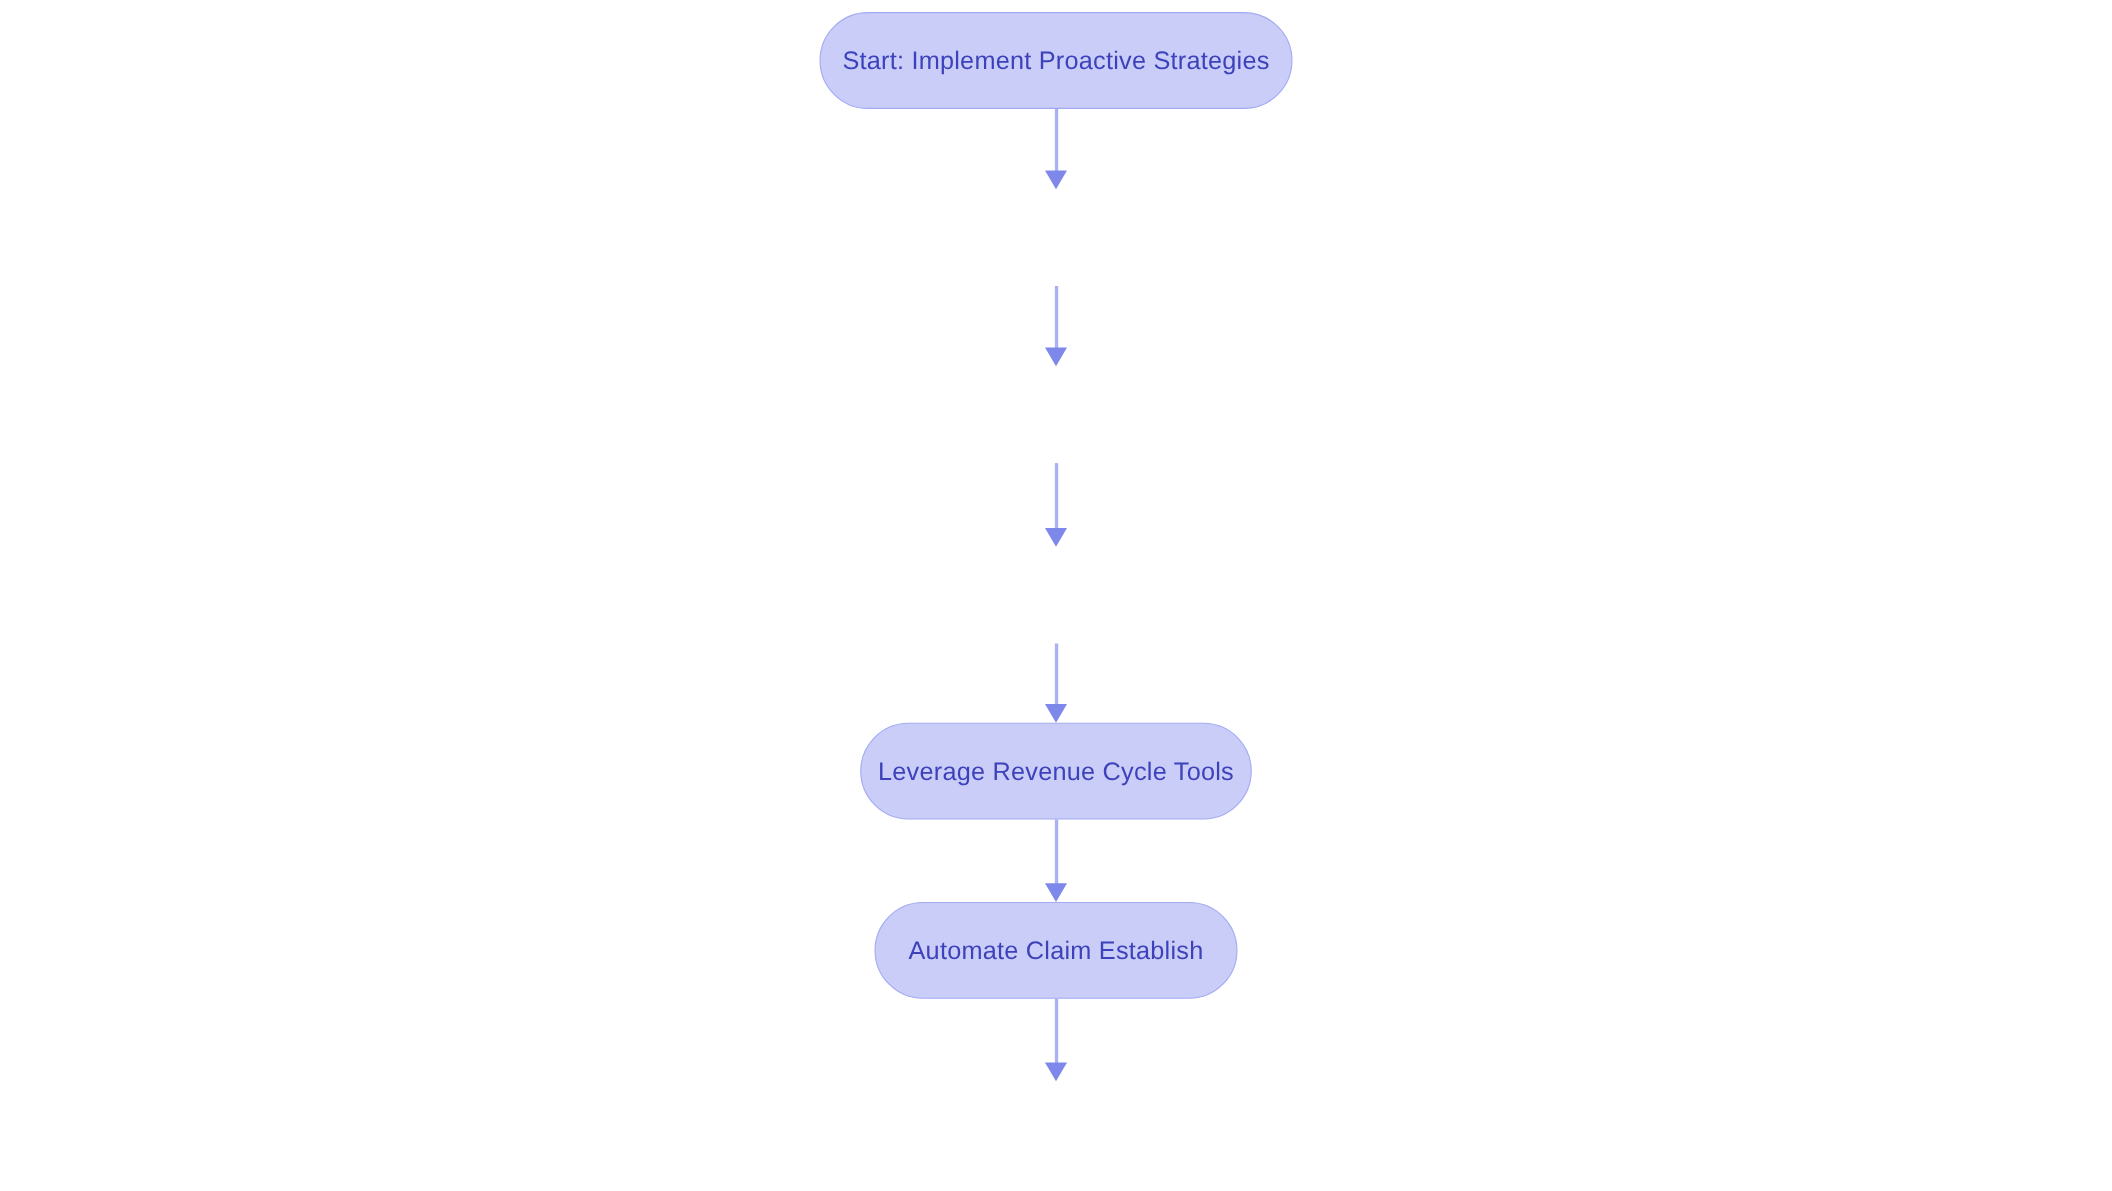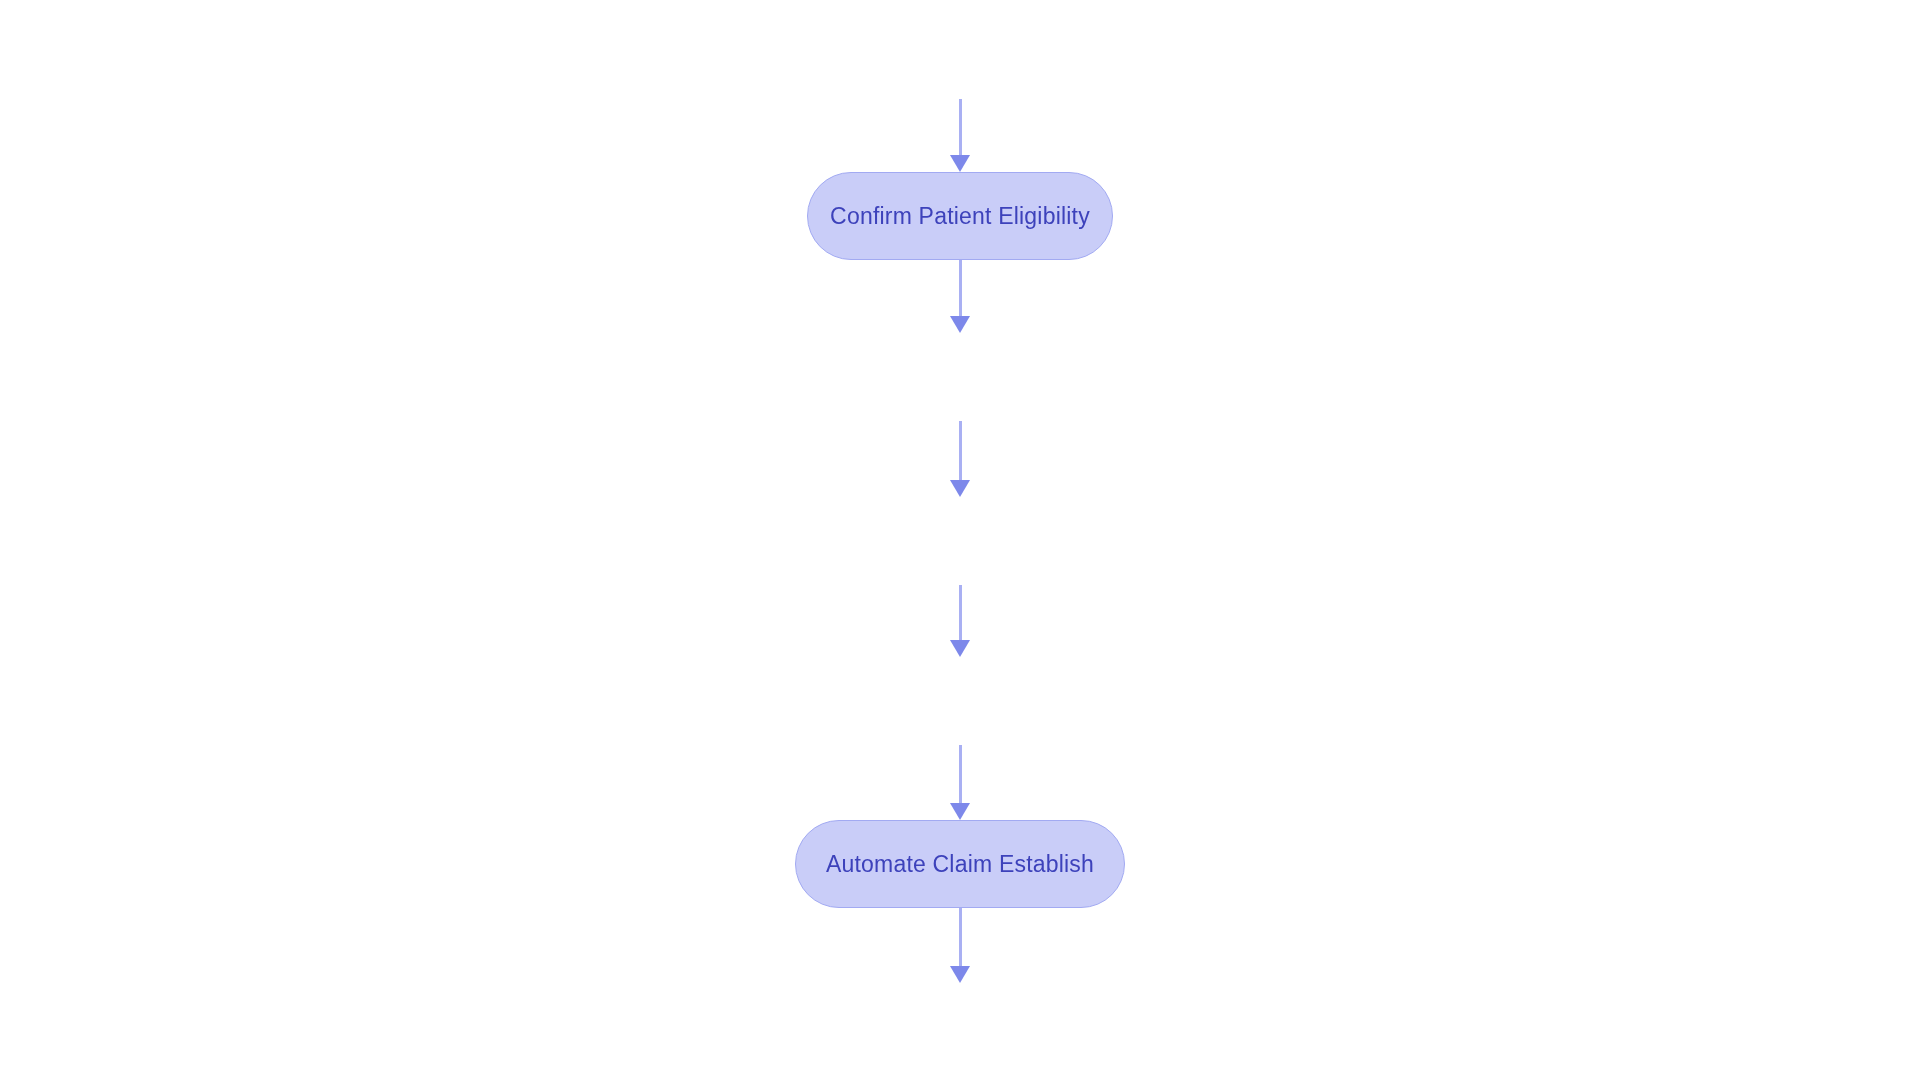--- a/index.html
+++ b/index.html
@@ -55,47 +55,50 @@
     border-right: 10px solid transparent;
     border-top: 17px solid var(--arrow_head, #7d88ea);
     margin-top: -1px;
   }
 </style>
 </head>
 <body>
 
 <div class="canvas">
 
+  <div class="node" style="top:11px; width:430px;">
+    <span class="node-label">Start: Implement Proactive Strategies</span>
+  </div>
 
   <div class="arrow" style="top:99px; height:73px;">
     <div class="arrow-line"></div>
     <div class="arrow-head"></div>
   </div>
 
-  <div class="node" style="top:172px; width:306px;">
-    <span class="node-label">Confirm Patient Eligibility</span>
-  </div>
 
   <div class="arrow" style="top:260px; height:73px;">
     <div class="arrow-line"></div>
     <div class="arrow-head"></div>
   </div>
 
 
   <div class="arrow" style="top:421px; height:76px;">
     <div class="arrow-line"></div>
     <div class="arrow-head"></div>
   </div>
 
 
   <div class="arrow" style="top:585px; height:72px;">
     <div class="arrow-line"></div>
     <div class="arrow-head"></div>
   </div>
 
+  <div class="node" style="top:657px; width:356px;">
+    <span class="node-label">Leverage Revenue Cycle Tools</span>
+  </div>
 
   <div class="arrow" style="top:745px; height:75px;">
     <div class="arrow-line"></div>
     <div class="arrow-head"></div>
   </div>
 
   <div class="node" style="top:820px; width:330px;">
     <span class="node-label">Automate Claim Establish</span>
   </div>
 

